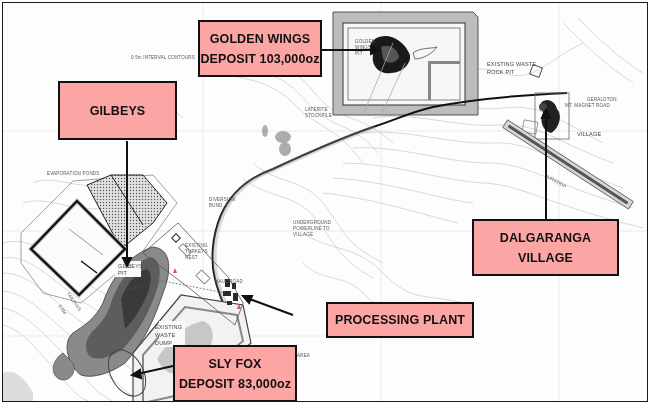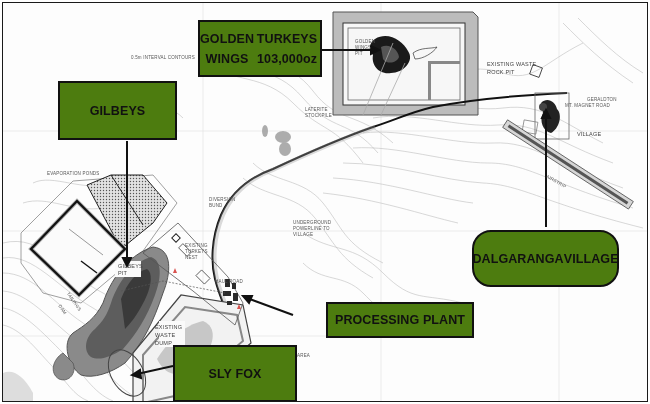--- a/index.html
+++ b/index.html
@@ -1,21 +1,21 @@
 <!DOCTYPE html>
 <html><head>
 <meta charset="utf-8">
 <style>
   html, body { margin: 0; padding: 0; background: #ffffff; }
   body { width: 650px; height: 404px; overflow: hidden; position: relative; font-family: "Liberation Sans", sans-serif; }
   #frame { position: absolute; left: 2px; top: 2px; width: 644px; height: 398px; border: 1.5px solid #1a1a1a; background: #fdfdfd; overflow: hidden; }
   svg.map { position: absolute; left: 0; top: 0; }
   .callout {
-    position: absolute; background: #4d7c0f; border: 2.5px solid #111;
-    box-sizing: border-box; display: flex; 
+    position: absolute; background: #fca5a5; border: 2.5px solid #111;
+    box-sizing: border-box; display: flex; flex-direction: column;
     align-items: center; justify-content: center; text-align: center;
     font-family: "Liberation Sans", sans-serif; font-weight: bold; color: #111;
     font-size: 12.5px; line-height: 20px; letter-spacing: 0.1px;
   }
   .lbl { position: absolute; font-family: "Liberation Sans", sans-serif; font-size: 4.5px; color: #555; line-height: 5.5px; white-space: nowrap; letter-spacing: 0.2px; }
   .lbl.big { font-size: 5.5px; color: #444; line-height: 6.5px; }
 </style>
 </head>
 <body>
 
@@ -184,28 +184,29 @@
   <span class="lbl" style="left:54px;top:304px;transform:rotate(55deg);">DAM</span>
   <span class="lbl big" style="left:115px;top:260px;">GILBEYS</span>
   <span class="lbl big" style="left:115px;top:267px;">PIT</span>
   <span class="lbl big" style="left:152px;top:321px;">EXISTING</span>
   <span class="lbl big" style="left:152px;top:329px;">WASTE</span>
   <span class="lbl big" style="left:152px;top:337px;">DUMP</span>
   <span class="lbl" style="left:294px;top:350px;">AREA</span>
 
   <div class="callout" style="left:195px;top:17px;width:124px;height:57px;">
     <span>GOLDEN WINGS</span>
-    <span>TURKEYS 103,000oz</span>
+    <span>DEPOSIT 103,000oz</span>
   </div>
   <div class="callout" style="left:55px;top:78px;width:119px;height:59px;">
     <span>GILBEYS</span>
   </div>
-  <div class="callout" style="left:469px;top:227px;width:147px;height:57px;border-radius:19px;">
+  <div class="callout" style="left:469px;top:216px;width:147px;height:57px;">
     <span>DALGARANGA</span>
     <span>VILLAGE</span>
   </div>
   <div class="callout" style="left:291px;top:373px;width:148px;height:36px;transform:translateY(-74px);margin-left:32px;">
     <span>PROCESSING PLANT</span>
   </div>
   <div class="callout" style="left:170px;top:342px;width:124px;height:57px;">
     <span>SLY FOX</span>
+    <span>DEPOSIT 83,000oz</span>
   </div>
 </div>
 
 </body></html>

